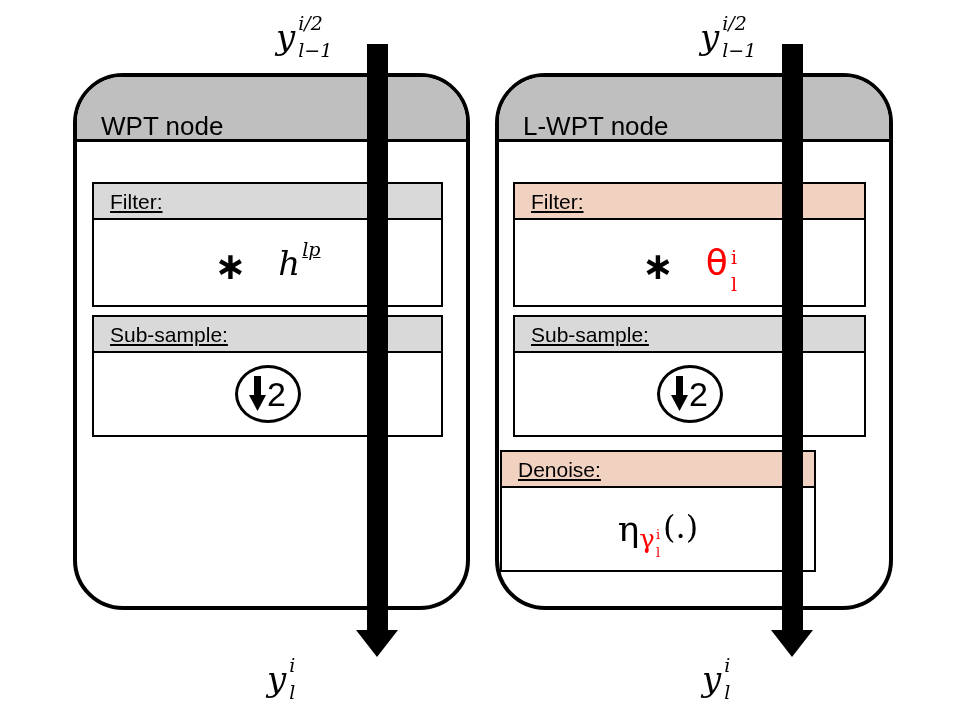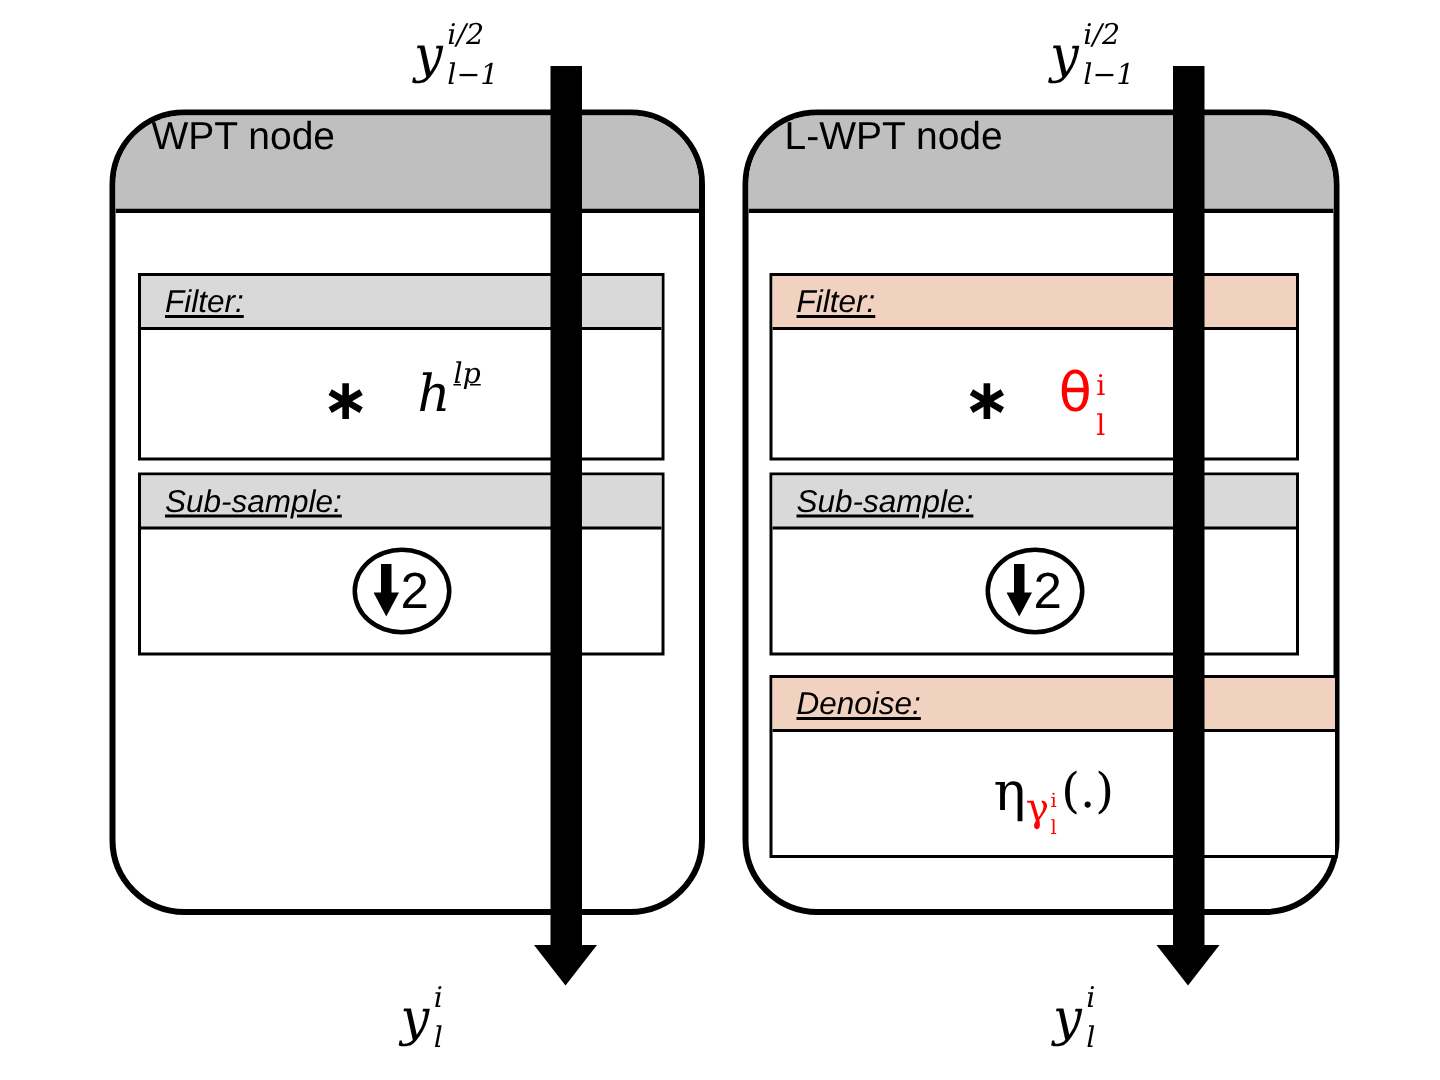--- a/index.html
+++ b/index.html
@@ -20,36 +20,36 @@
   .node{
     position:absolute;top:73px;height:537px;background:#fff;
     border:4px solid #000;border-radius:50px;box-sizing:border-box;
   }
   .node.left{left:73px;width:397px;}
   .node.right{left:495px;width:398px;}
   .node-header{
     position:absolute;top:0;left:0;right:0;height:65px;
     background:var(--node-header);border-bottom:3px solid #000;
     border-radius:45px 45px 0 0;
-    display:flex;align-items:flex-start;padding-left:24px;box-sizing:border-box;
+    display:flex;align-items:flex-end;padding-left:24px;box-sizing:border-box;
   }
   .node-title{font-size:26px;line-height:1;}
 
   
   .section{
     position:absolute;background:#fff;border:2px solid #000;box-sizing:border-box;
   }
   .sec-left-filter   {left:92px; top:182px;width:351px;height:125px;}
   .sec-left-subsample{left:92px; top:315px;width:351px;height:122px;}
   .sec-right-filter   {left:513px;top:182px;width:353px;height:125px;}
   .sec-right-subsample{left:513px;top:315px;width:353px;height:122px;}
-  .sec-right-denoise  {left:513px;top:450px;width:379px;height:122px;}
+  .sec-right-denoise  {left:500px;top:450px;width:316px;height:122px;}
   .section-header{
     height:36px;border-bottom:2px solid #000;display:flex;align-items:center;
-    padding-left:16px;box-sizing:border-box;font-style:italic;
+    padding-left:16px;box-sizing:border-box;
   }
   .section-header.gray{background:var(--section-gray);}
   .section-header.accent{background:var(--section-accent);}
   .section-label{font-size:21px;text-decoration:underline;line-height:1;}
   .section-body{
     display:flex;align-items:center;justify-content:center;
     height:calc(100% - 36px);
   }
 
   

